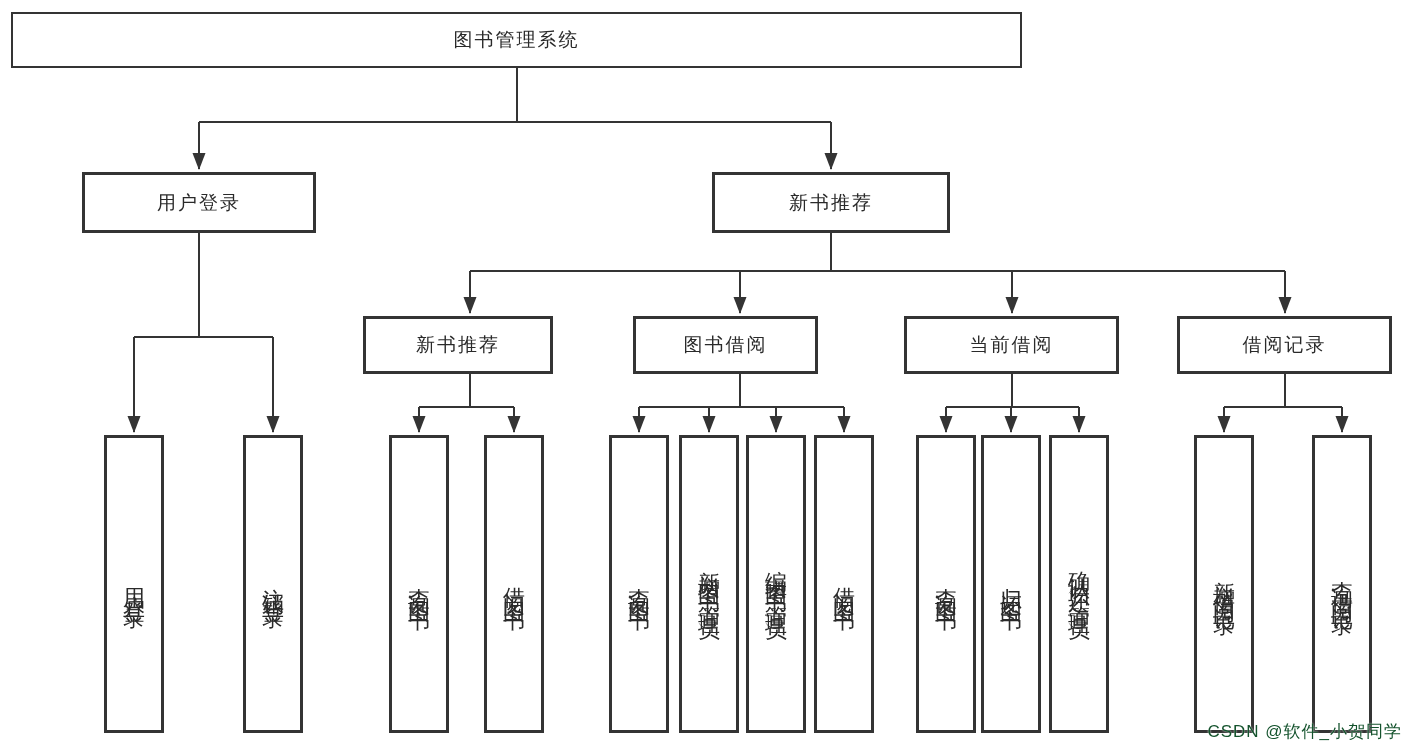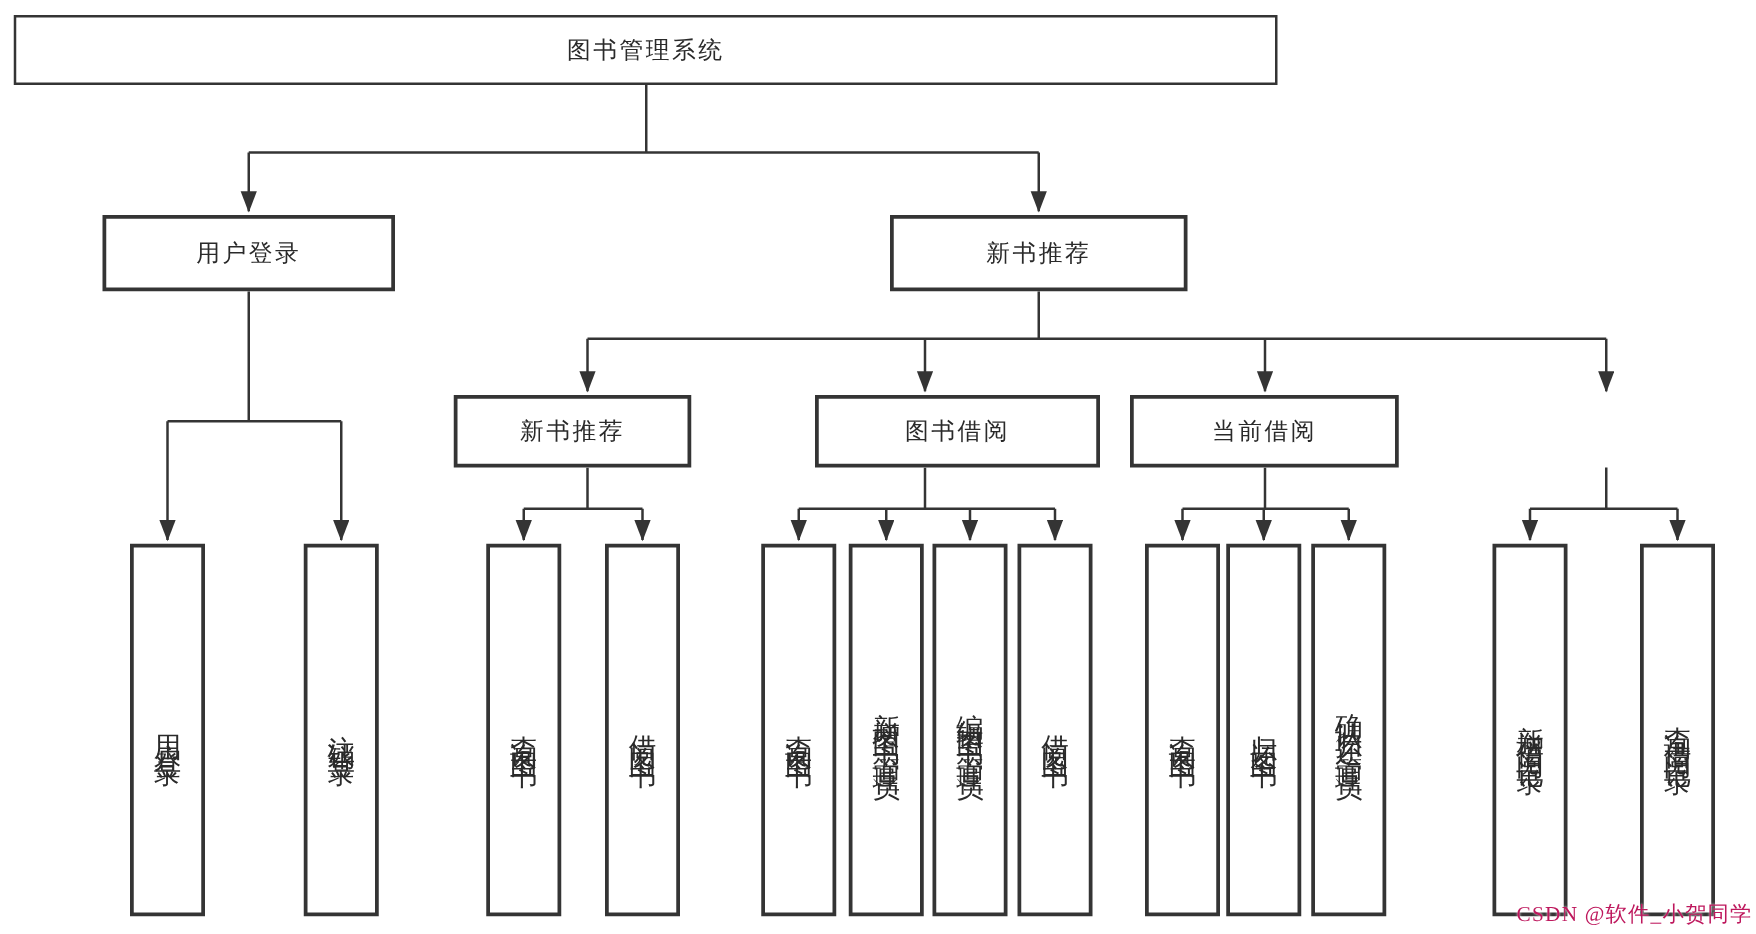--- a/index.html
+++ b/index.html
@@ -1,21 +1,21 @@
 <!DOCTYPE html>
 <html><head>
 <meta charset="utf-8">
 <style>
   html, body { margin: 0; padding: 0; background: #ffffff; }
   .stage {
     position: relative;
     width: 1405px;
     height: 747px;
     background: #ffffff;
-    font-family: Liberation Serif, serif;
+    font-family: Liberation Sans, sans-serif;
     overflow: hidden;
   }
   .wires {
     position: absolute;
     left: 0; top: 0;
     width: 1405px; height: 747px;
   }
   .node {
     position: absolute;
     box-sizing: border-box;
@@ -39,21 +39,21 @@
   .vbox .lbl {
     font-size: 22px;
     letter-spacing: 7px;
   }
   .watermark {
     position: absolute;
     right: 3px;
     bottom: 4px;
     font-size: 17px;
     letter-spacing: 1px;
-    color: #be185d;
+    color: #14532d;
     text-shadow: 0 0 2px #ffffff;
     z-index: 5;
     white-space: nowrap;
   }
 </style>
 </head>
 <body>
 
 <div class="stage">
 
@@ -128,25 +128,28 @@
   <div class="node hbox" style="left:82px; top:172px; width:234px; height:61px;">
     <span class="lbl">用户登录</span>
   </div>
   <div class="node hbox" style="left:712px; top:172px; width:238px; height:61px;">
     <span class="lbl">新书推荐</span>
   </div>
 
   <div class="node hbox" style="left:363px; top:316px; width:190px; height:58px;">
     <span class="lbl">新书推荐</span>
   </div>
-  <div class="node hbox" style="left:652px; top:316px; width:228px; height:58px;">
+  <div class="node hbox" style="left:633px; top:316px; width:185px; height:58px;">
     <span class="lbl">图书借阅</span>
   </div>
   <div class="node hbox" style="left:904px; top:316px; width:215px; height:58px;justify-content:center;">
     <span class="lbl">当前借阅</span>
+  </div>
+  <div class="node hbox" style="left:1177px; top:316px; width:215px; height:58px;">
+    <span class="lbl">借阅记录</span>
   </div>
 
   <div class="node vbox" style="left:104px; top:435px; width:60px; height:298px;">
     <span class="lbl">用户登录</span>
   </div>
   <div class="node vbox" style="left:243px; top:435px; width:60px; height:298px;">
     <span class="lbl">注销登录</span>
   </div>
 
   <div class="node vbox" style="left:389px; top:435px; width:60px; height:298px;">

